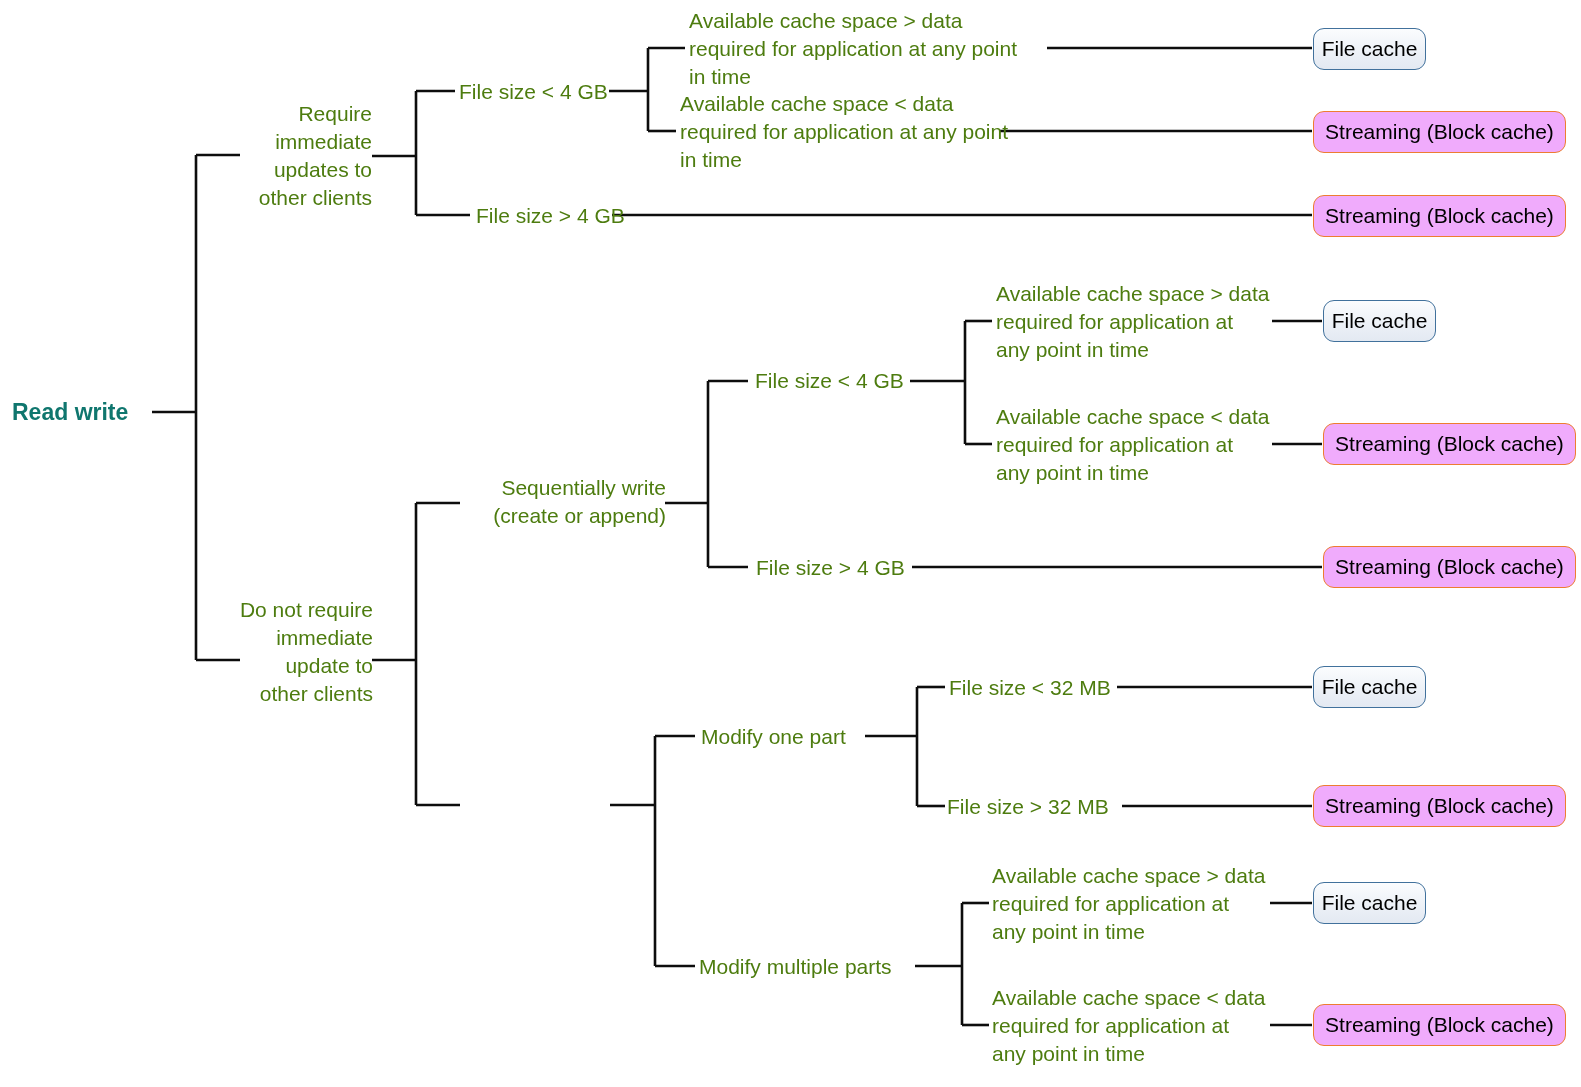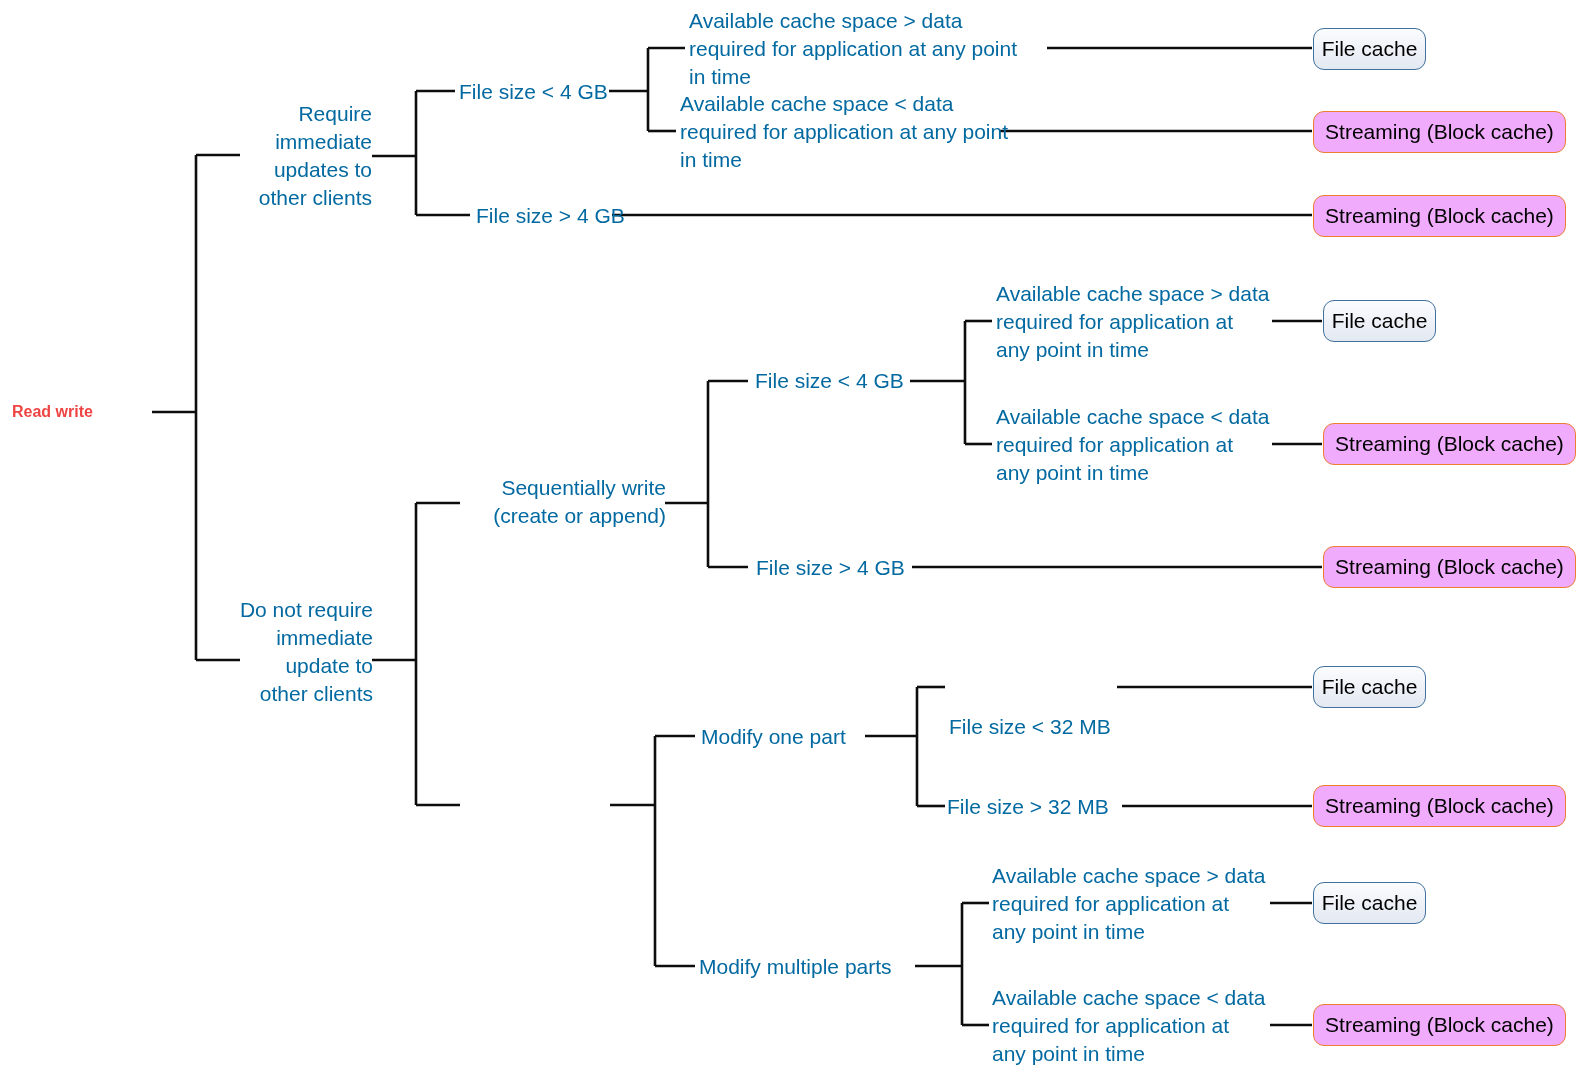--- a/index.html
+++ b/index.html
@@ -29,32 +29,32 @@
     pointer-events: none;
   }
   .wire {
     stroke: #0d0d0d;
     stroke-width: 2.6;
     fill: none;
     stroke-linecap: butt;
   }
   .node-label {
     position: absolute;
-    color: #0369a1;
+    color: #4d7c0f;
     font-size: 21px;
     line-height: 28px;
     white-space: pre-line;
     letter-spacing: 0px;
   }
   .node-label.center { text-align: right; }
   .node-label.left   { text-align: left; }
   .root-label {
     position: absolute;
-    color: #ef4444;
-    font-size: 16px;
+    color: #0f766e;
+    font-size: 23px;
     font-weight: bold;
     line-height: 28px;
     white-space: nowrap;
   }
   .term-box {
     position: absolute;
     box-sizing: border-box;
     display: flex;
     align-items: center;
     justify-content: center;
@@ -180,21 +180,21 @@
 any point in time</div>
 
   <div class="node-label left" style="left:996px; top:403px; width:280px;">Available cache space &lt; data
 required for application at
 any point in time</div>
 
   <div class="node-label left" style="left:701px; top:723px;">Modify one part</div>
 
   <div class="node-label left" style="left:699px; top:953px;">Modify multiple parts</div>
 
-  <div class="node-label left" style="left:949px; top:674px;margin-top:39px;">File size &lt; 32 MB</div>
+  <div class="node-label left" style="left:949px; top:674px;">File size &lt; 32 MB</div>
 
   <div class="node-label left" style="left:947px; top:793px;">File size &gt; 32 MB</div>
 
   <div class="node-label left" style="left:992px; top:862px; width:280px;">Available cache space &gt; data
 required for application at
 any point in time</div>
 
   <div class="node-label left" style="left:992px; top:984px; width:280px;">Available cache space &lt; data
 required for application at
 any point in time</div>

